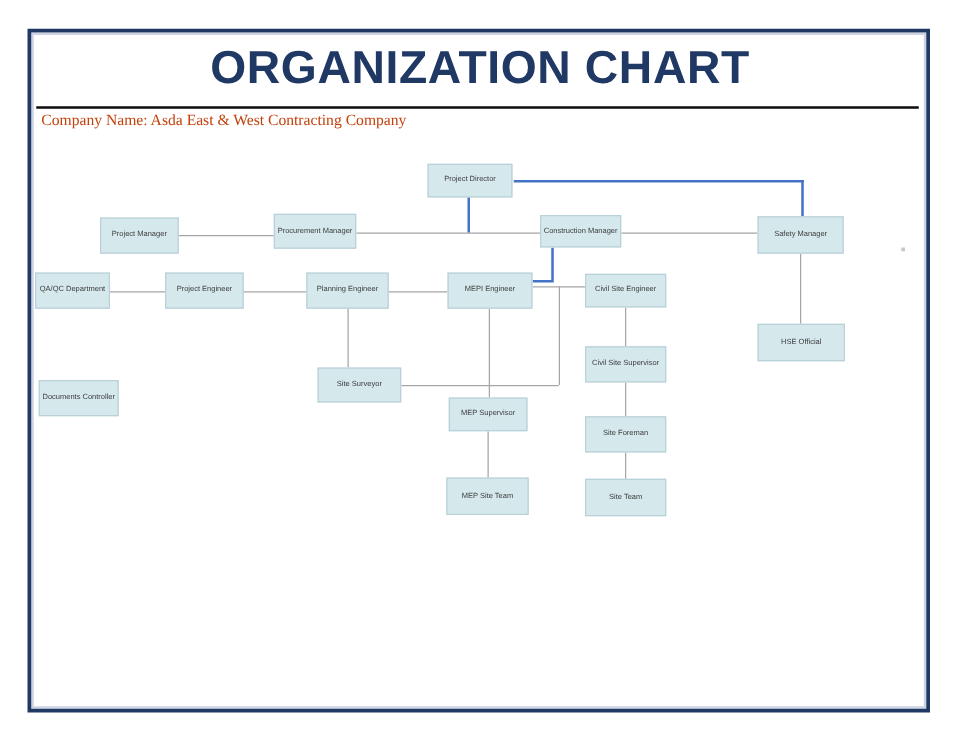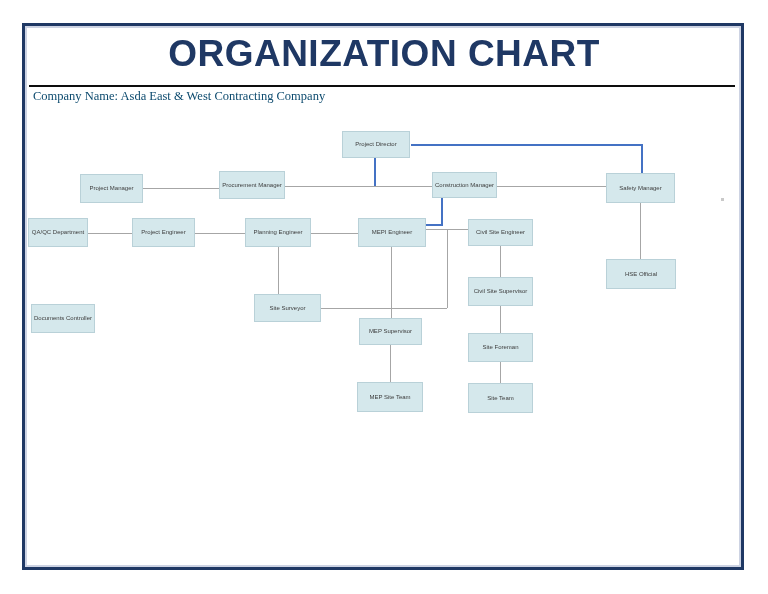--- a/index.html
+++ b/index.html
@@ -5,21 +5,21 @@
   html,body{margin:0;padding:0;background:#ffffff;}
   .page{position:relative;width:768px;height:594px;background:#ffffff;overflow:hidden;
         font-family:"Liberation Sans",sans-serif;}
   .frame{position:absolute;left:22px;top:23px;width:716px;height:541px;
          border:3px solid #1f3864;box-shadow:inset 0 0 0 2px #cdd3e3;background:#ffffff;}
   .title{position:absolute;left:0;top:33px;width:768px;text-align:center;
          font-size:37px;font-weight:800;letter-spacing:.5px;color:#1f3864;
          font-family:"Liberation Sans",sans-serif;}
   .rule{position:absolute;left:29px;top:85px;width:706px;height:2px;background:#0d0d0d;}
   .company{position:absolute;left:33px;top:89px;font-family:"Liberation Serif",serif;
-           font-size:12.5px;color:#0c4a6e;}
+           font-size:12.5px;color:#c2410c;}
   .node{position:absolute;background:#d5e8ec;border:1px solid #b9d1d8;box-sizing:border-box;
         display:flex;align-items:center;justify-content:center;text-align:center;
         font-size:6px;line-height:7px;color:#3d3d3d;padding:1px;}
   .seg{position:absolute;}
   .seg.gray{background:#a6a6a6;}
   .seg.blue{background:#4472c4;}
   .speck{position:absolute;left:721px;top:198px;width:3px;height:3px;background:#c9c9c9;}
 </style>
 </head>
 <body>

